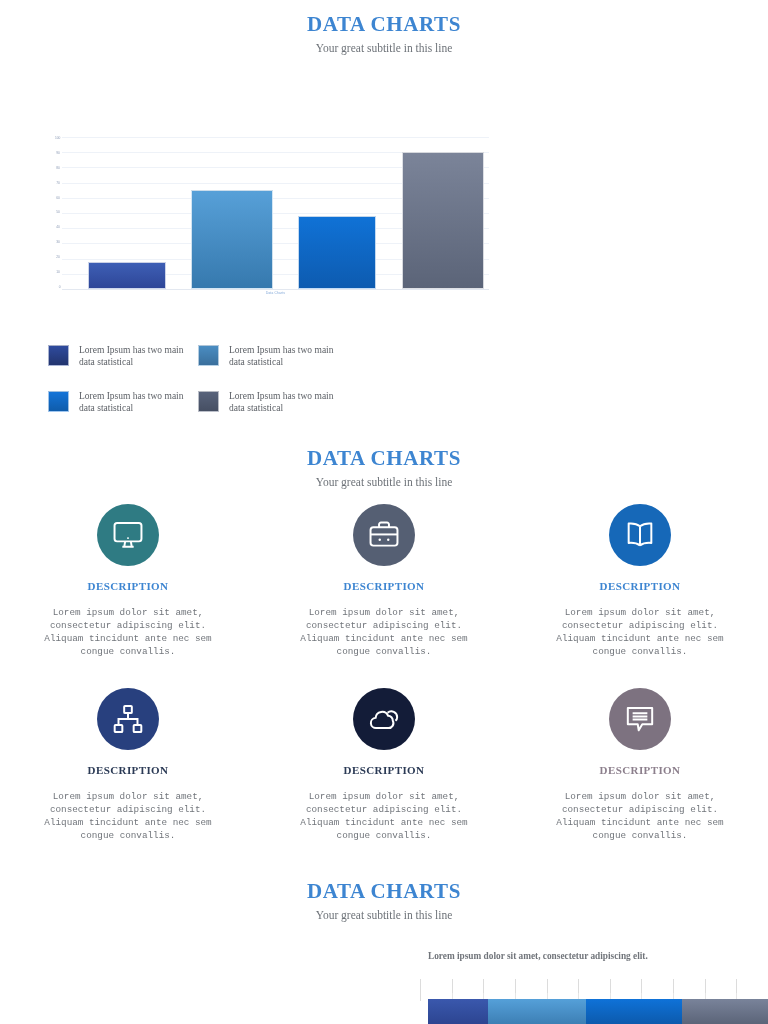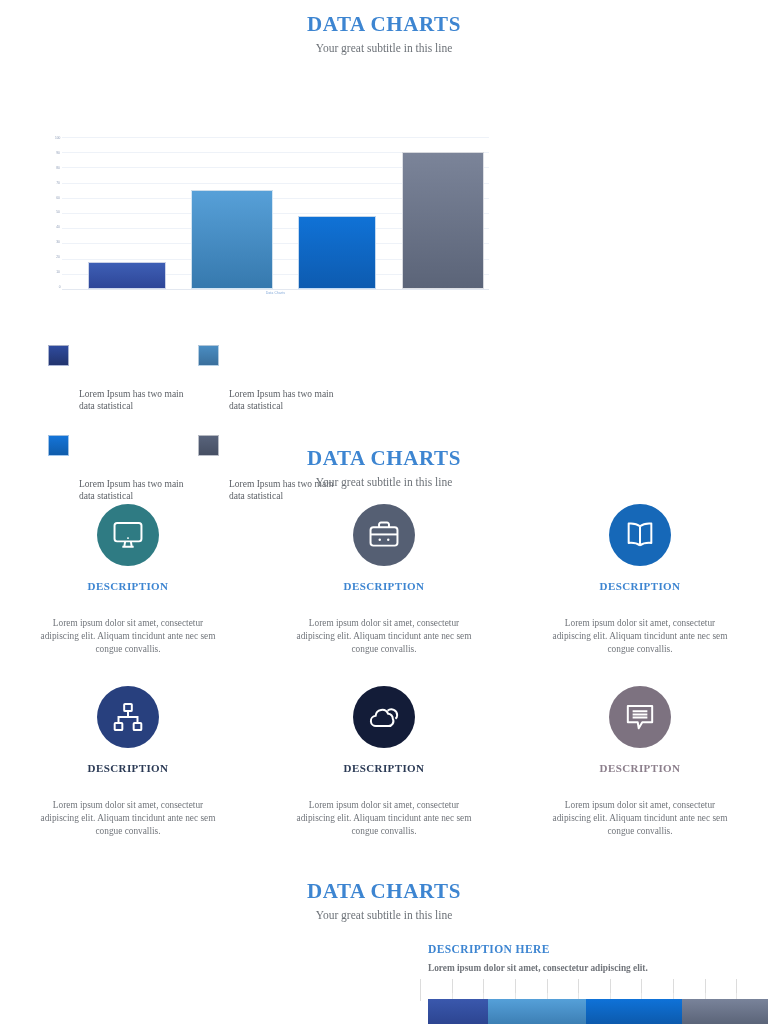--- a/index.html
+++ b/index.html
@@ -93,21 +93,20 @@
   }
   .swatch.s0 { background: linear-gradient(180deg,#2f4b9e 0%,#22346e 100%); }
   .swatch.s1 { background: linear-gradient(180deg,#4a8dc2 0%,#3a6f9c 100%); }
   .swatch.s2 { background: linear-gradient(180deg,#1474d8 0%,#0f5cab 100%); }
   .swatch.s3 { background: linear-gradient(180deg,#58637b 0%,#464f63 100%); }
   .legend-txt {
     margin-left: 10px;
     font-family: "Liberation Serif", serif;
     font-size: 9.5px; line-height: 12px; color: #5c6066;
     max-width: 120px;
-    margin-top: 44px;
   }
 
   
   .sec2 { position: absolute; top: 446px; left: 0; width: 768px; }
   .icon-grid {
     position: absolute; top: 58px; left: 0; width: 768px;
   }
   .icon-row { display: flex; }
   .icon-cell { width: 256px; text-align: center; }
   .circle {
@@ -117,23 +116,23 @@
   .circle svg { width: 34px; height: 34px; display: block; }
   .ic-label {
     margin-top: 14px;
     font-family: "Liberation Serif", serif;
     font-weight: bold; font-size: 11px; letter-spacing: .4px;
     color: #3d85d1;
   }
   .ic-label.dark { color: #2b3a55; }
   .ic-label.mauve { color: #8c7f8c; }
   .ic-body {
-    margin: 25px auto 0;
+    margin: 14px auto 0;
     width: 178px;
-    font-family: Liberation Serif, serif;
+    font-family: Liberation Mono, monospace;
     font-size: 9.3px; line-height: 13px; color: #71757b;
   }
   .row2 { margin-top: 30px; }
 
   
   .sec3 { position: absolute; top: 879px; left: 0; width: 768px; }
   .s3-block { position: absolute; top: 64px; left: 428px; width: 340px; }
   .s3-title {
     font-family: "Liberation Serif", serif;
     font-weight: bold; font-size: 11.5px; letter-spacing: .4px;
@@ -334,21 +333,20 @@
     </div>
   </div>
 
   <div class="sec3">
     <div class="sec-head">
       <div class="sec-title">DATA CHARTS</div>
       <div class="sec-sub">Your great subtitle in this line</div>
     </div>
 
     <div class="s3-block">
-      <div class="s3-title">DESCRIPTION HERE</div>
       <div class="s3-body">Lorem ipsum dolor sit amet, consectetur adipiscing elit.</div>
     </div>
 
     <div class="hbar-wrap">
       <div class="hticks" id="hticks">
           <i style="left: 0px;"></i>
           <i style="left: 31.6364px;"></i>
           <i style="left: 63.2727px;"></i>
           <i style="left: 94.9091px;"></i>
           <i style="left: 126.545px;"></i>

